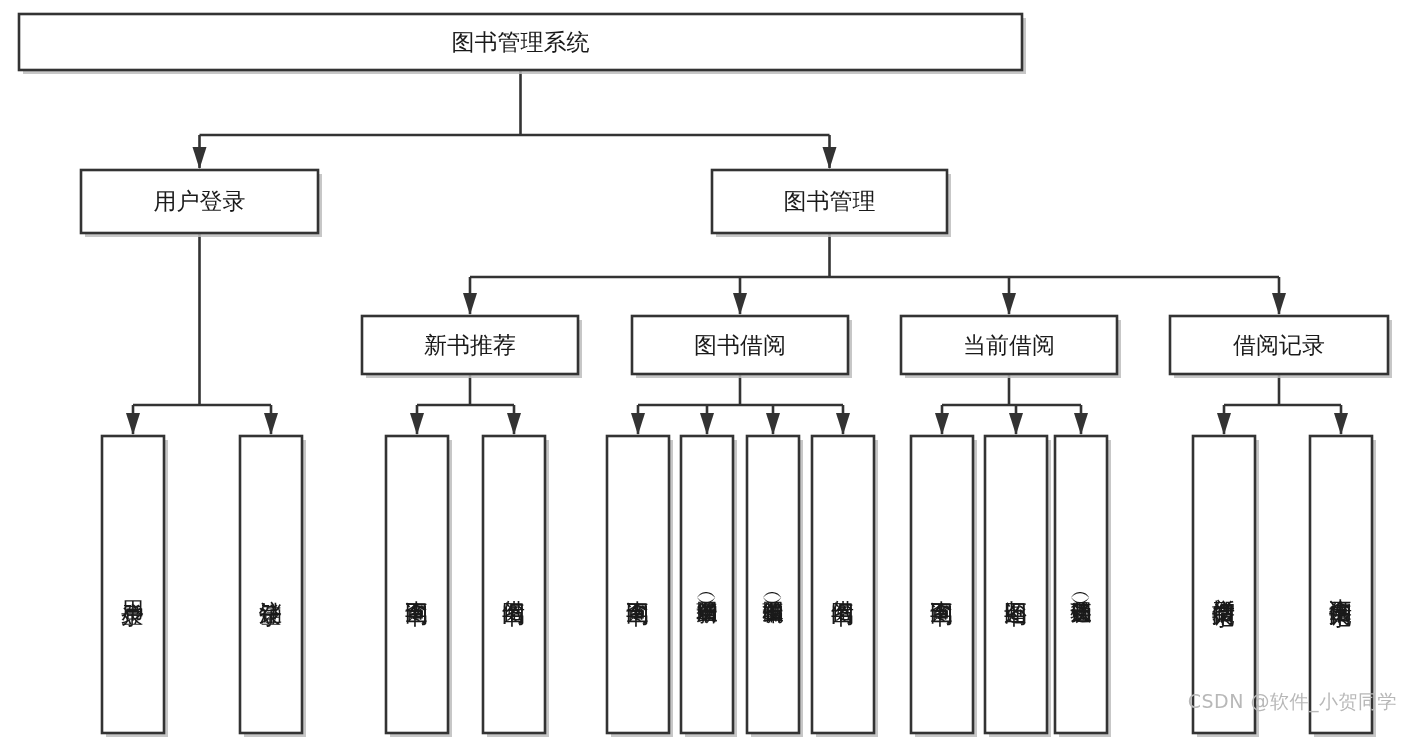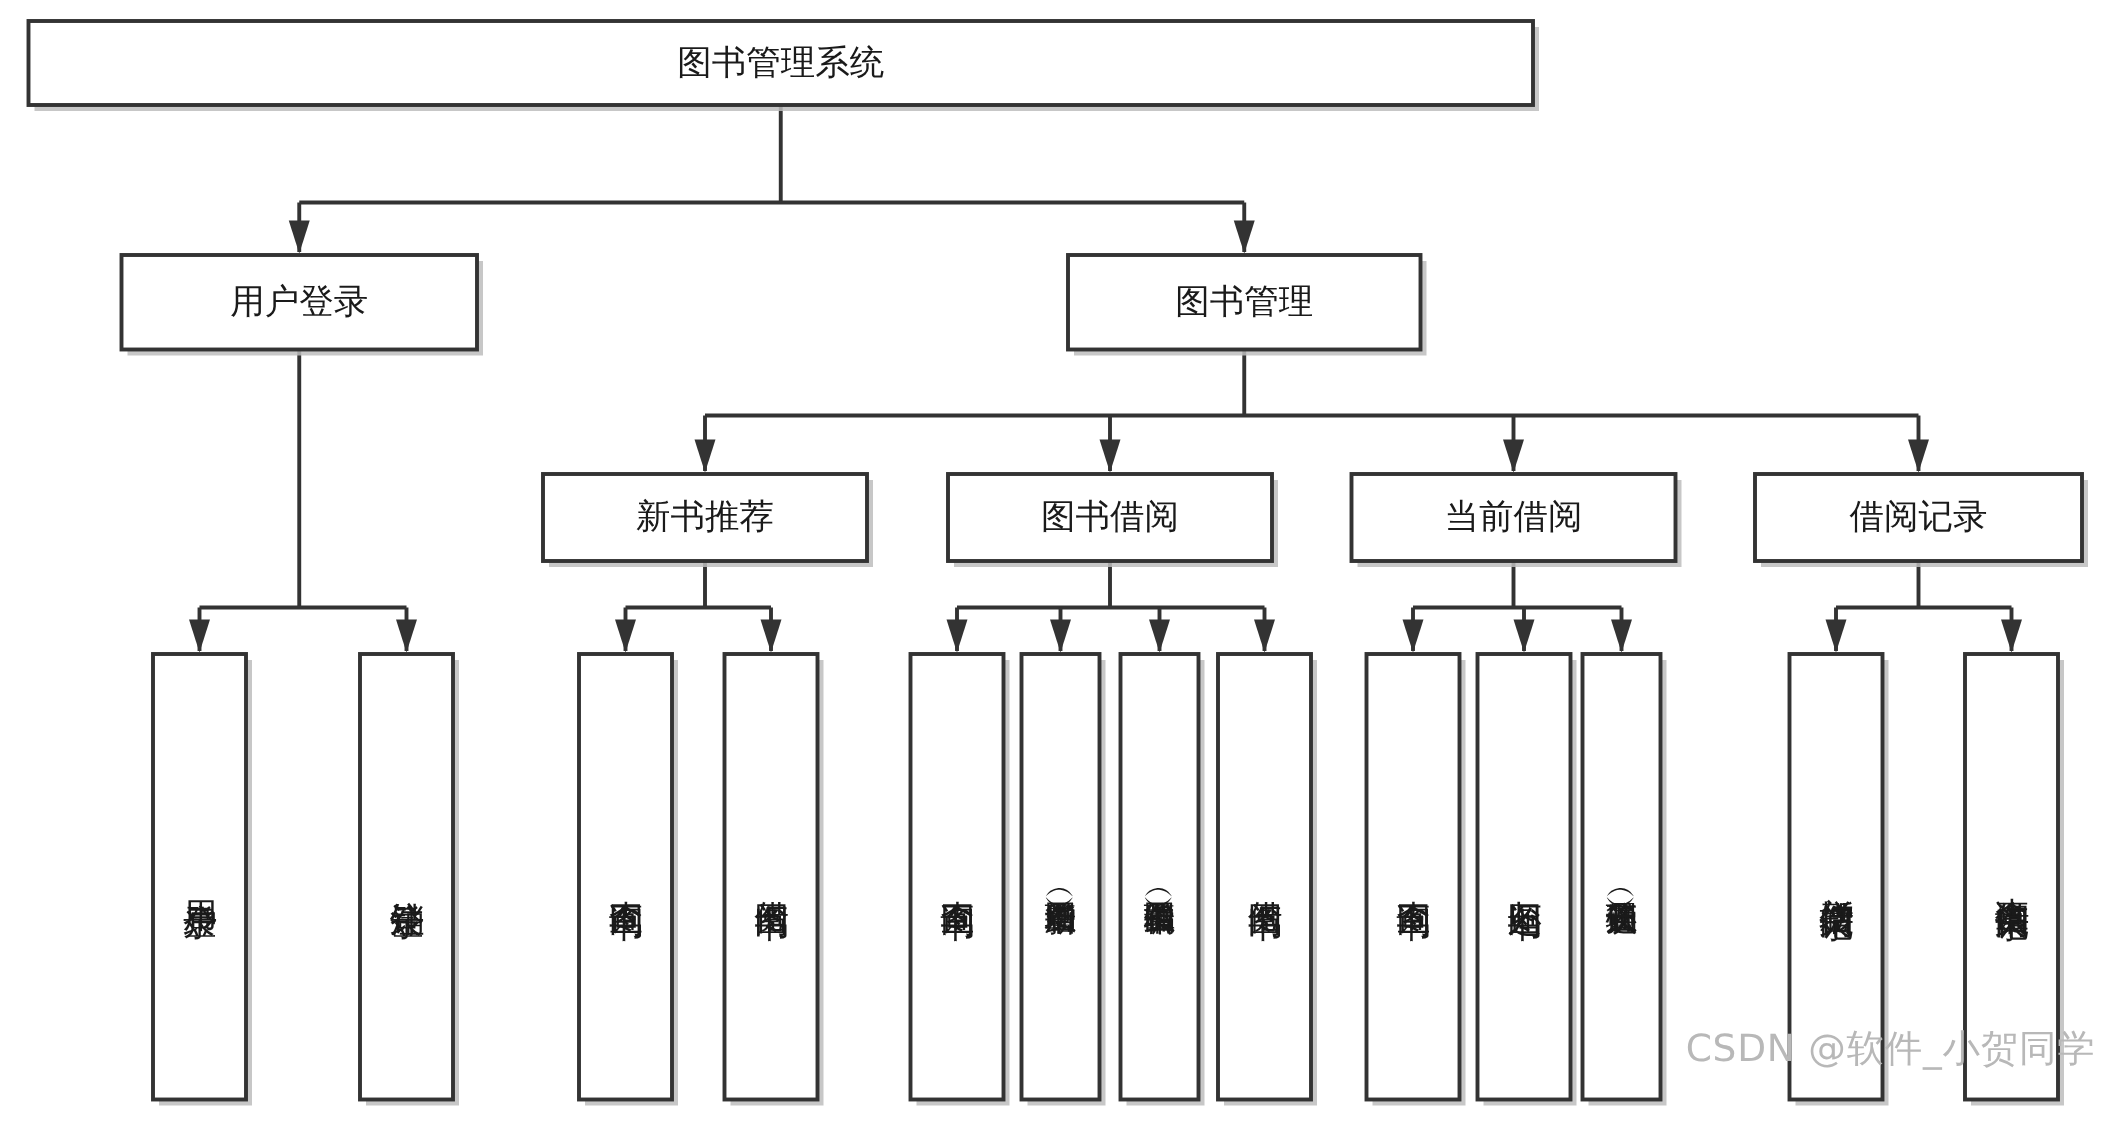--- a/index.html
+++ b/index.html
@@ -67,21 +67,21 @@
     justify-content: center;
     white-space: nowrap;
     pointer-events: none;
     user-select: none;
   }
   .watermark {
     position: absolute;
     right: 8px;
     bottom: 6px;
     font-family: "DejaVu Sans", "Liberation Sans", sans-serif;
-    font-size: 25px;
+    font-size: 19px;
     color: #b8b8b8;
     letter-spacing: 0.5px;
     white-space: nowrap;
   }
 </style>
 </head>
 <body>
 
 <div id="diagram-root">
 

